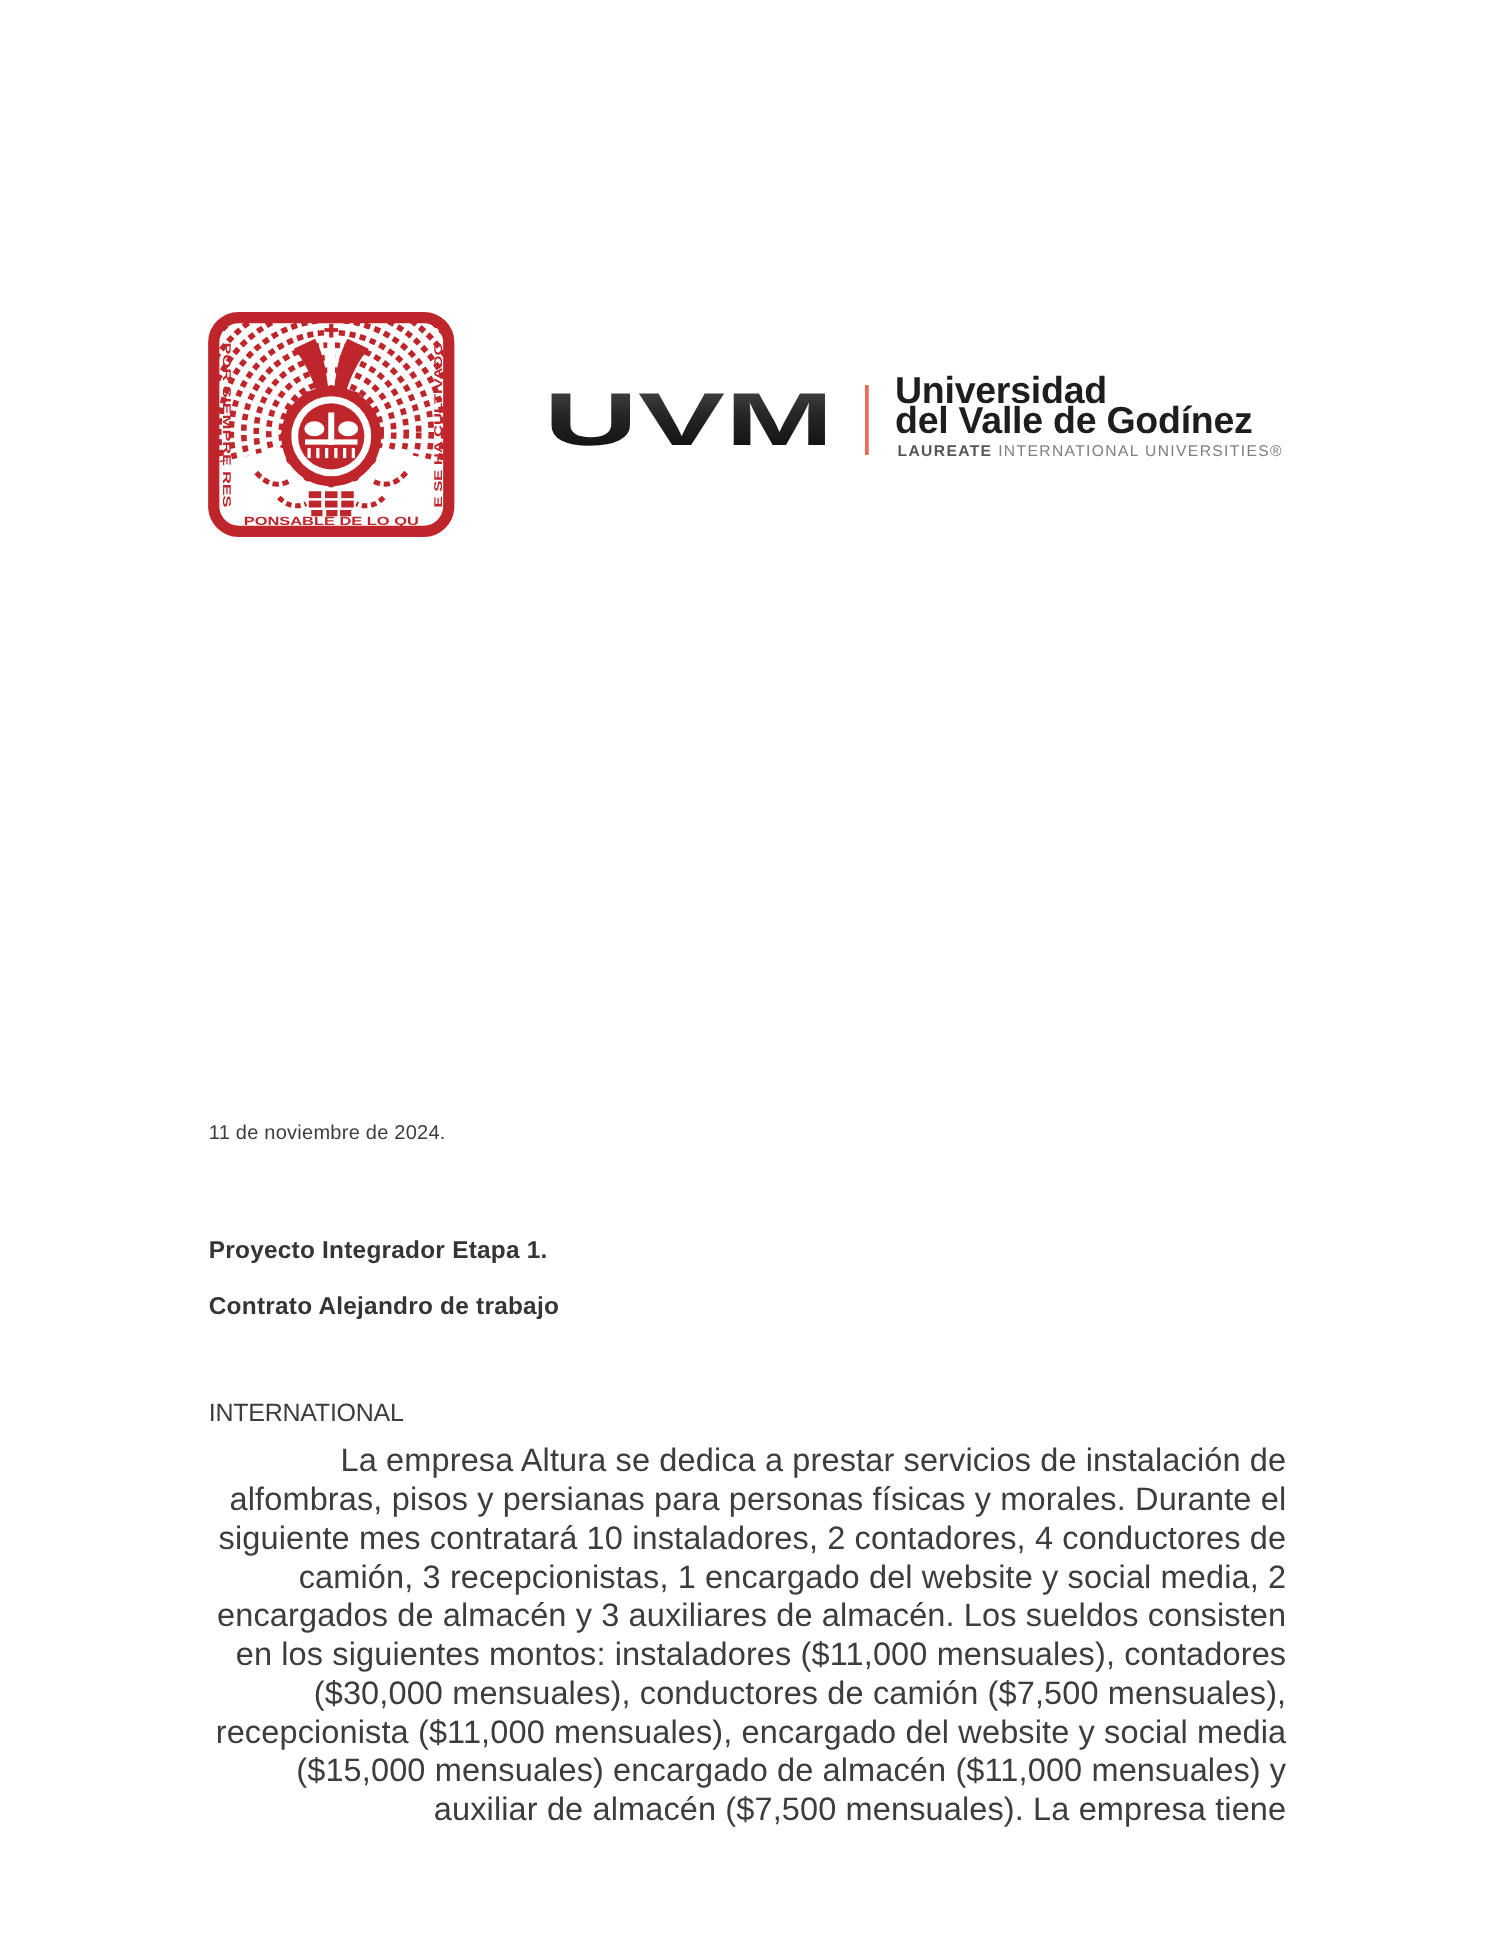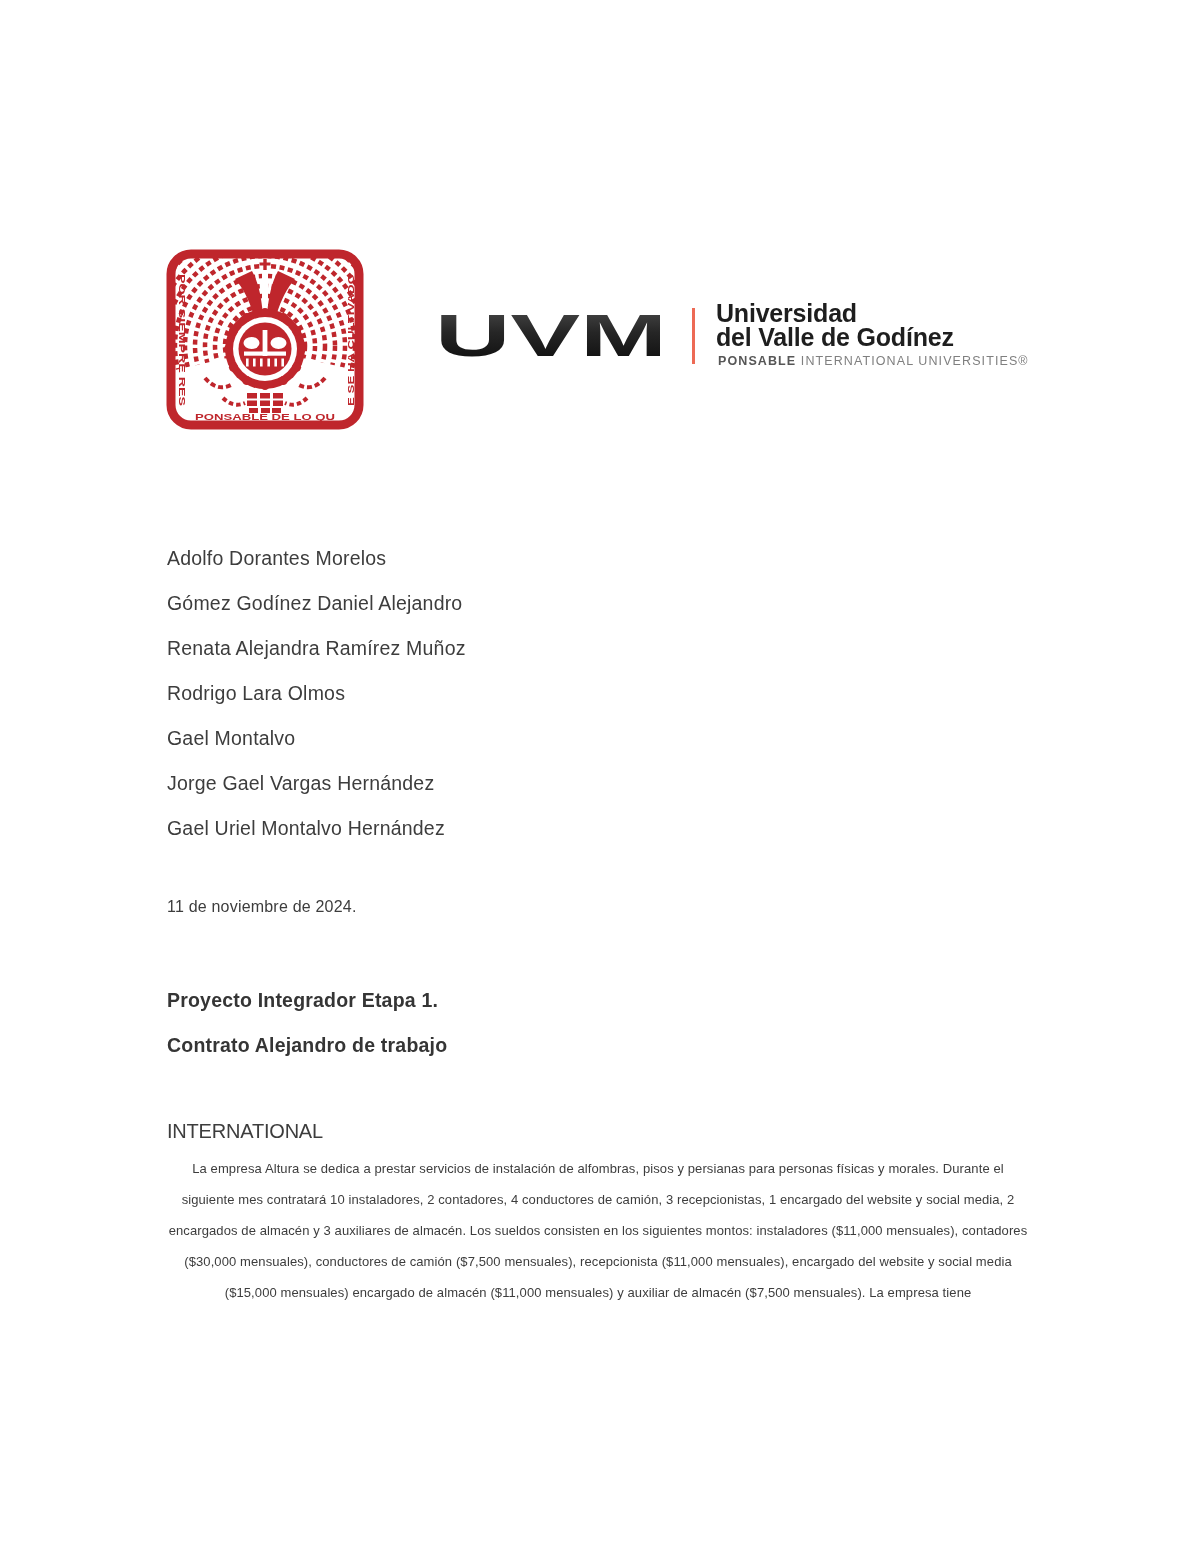--- a/index.html
+++ b/index.html
@@ -33,21 +33,21 @@
     left: 692px;
     top: 308px;
     width: 3px;
     height: 56px;
     background: #ed6a55;
   }
   .univ-name {
     position: absolute;
     left: 716px;
     top: 301px;
-    font-size: 25px;
+    font-size: 30px;
     font-weight: 700;
     line-height: 24px;
     letter-spacing: -0.2px;
     color: #1e1e1e;
     white-space: nowrap;
   }
   .tagline {
     position: absolute;
     left: 718px;
     top: 354px;
@@ -100,24 +100,24 @@
     font-size: 20px;
     line-height: 21px;
     letter-spacing: -0.2px;
     font-weight: 400;
   }
   .section-paragraph {
     position: absolute;
     left: 167px;
     top: 1153px;
     width: 862px;
-    font-size: 13px;
+    font-size: 26px;
     line-height: 31px;
     letter-spacing: 0.1px;
-    text-align: center;
+    text-align: right;
   }
 
   
   .crest text {
     font-family: "Liberation Sans", sans-serif;
     font-weight: 700;
   }
 </style>
 </head>
 <body>
@@ -234,32 +234,23 @@
   </svg>
 
   <div class="logo-divider"></div>
 
   <div class="univ-name">
     <div>Universidad</div>
     <div>del Valle de Godínez</div>
   </div>
 
   <div class="tagline">
-    <span class="bold">PONSABLE</span><span> INTERNATIONAL UNIVERSITIES®</span>
+    <span class="bold">LAUREATE</span><span> INTERNATIONAL UNIVERSITIES®</span>
   </div>
 
-  <div class="authors">
-    <p>Adolfo Dorantes Morelos</p>
-    <p>Gómez Godínez Daniel Alejandro</p>
-    <p>Renata Alejandra Ramírez Muñoz</p>
-    <p>Rodrigo Lara Olmos</p>
-    <p>Gael Montalvo</p>
-    <p>Jorge Gael Vargas Hernández</p>
-    <p>Gael Uriel Montalvo Hernández</p>
-  </div>
 
   <div class="doc-date">11 de noviembre de 2024.</div>
 
   <div class="doc-titles">
     <p>Proyecto Integrador Etapa 1.</p>
     <p>Contrato Alejandro de trabajo</p>
   </div>
 
   <div class="section-heading">INTERNATIONAL</div>
   <div class="section-paragraph">La empresa Altura se dedica a prestar servicios de instalación de alfombras, pisos y persianas para personas físicas y morales. Durante el siguiente mes contratará 10 instaladores, 2 contadores, 4 conductores de camión, 3 recepcionistas, 1 encargado del website y social media, 2 encargados de almacén y 3 auxiliares de almacén. Los sueldos consisten en los siguientes montos: instaladores ($11,000 mensuales), contadores ($30,000 mensuales), conductores de camión ($7,500 mensuales), recepcionista ($11,000 mensuales), encargado del website y social media ($15,000 mensuales) encargado de almacén ($11,000 mensuales) y auxiliar de almacén ($7,500 mensuales). La empresa tiene</div>

